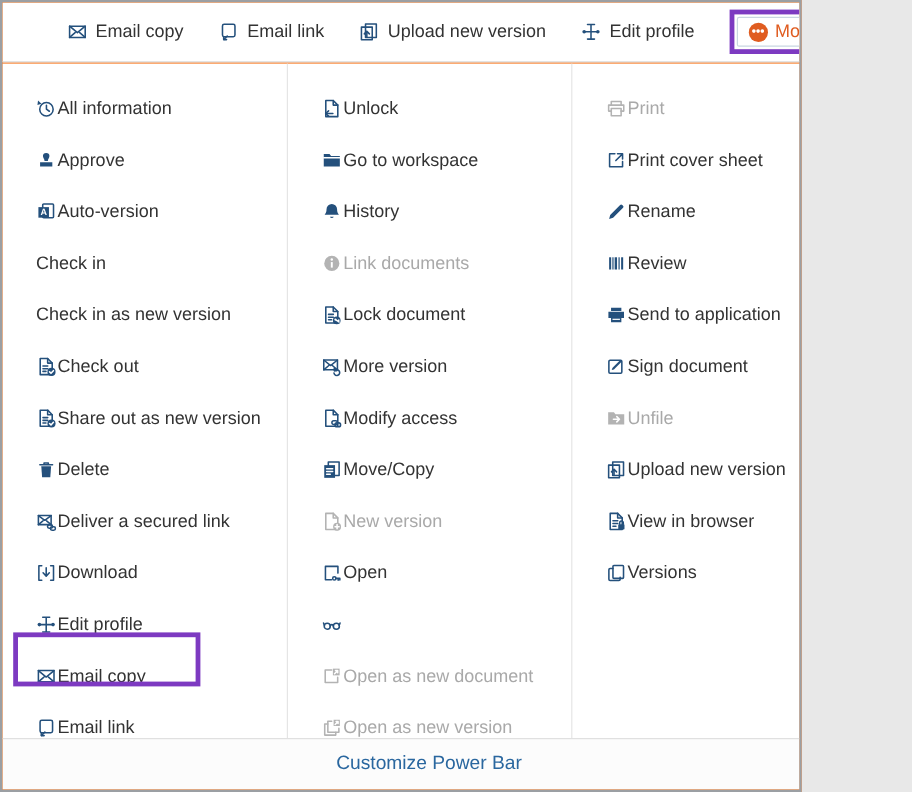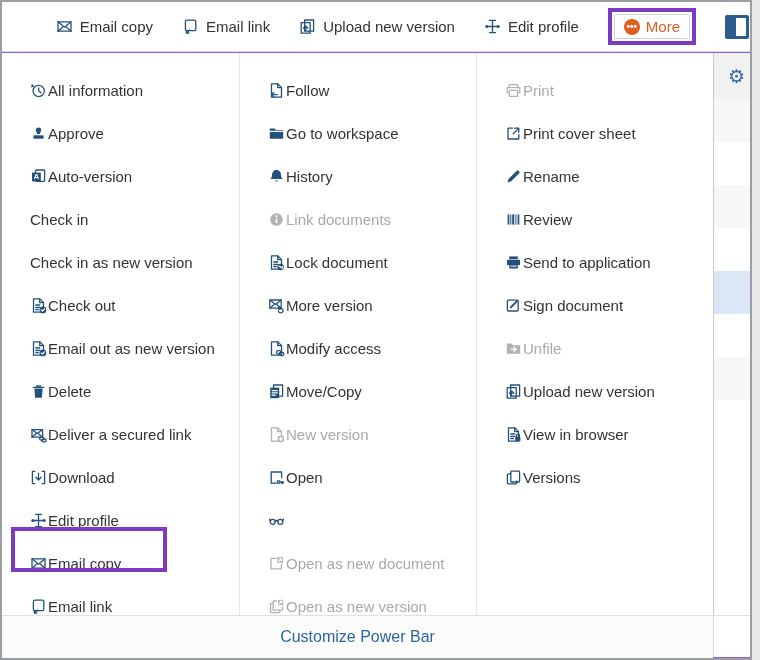--- a/index.html
+++ b/index.html
@@ -1,17 +1,17 @@
 <!DOCTYPE html>
 <html><head>
 <meta charset="utf-8">
 <style>
   html,body{margin:0;padding:0;background:#e8e8e8}
-  .frame{position:relative;width:752px;height:660px;box-sizing:border-box;border:2px solid #9b9fa3;
-         background:#8b5cf6;font-family:"Liberation Sans",sans-serif;overflow:hidden;
+  .frame{position:relative;width:668px;height:660px;box-sizing:border-box;border:2px solid #9b9fa3;
+         background:#f97316;font-family:"Liberation Sans",sans-serif;overflow:hidden;
          --purple:#7d3ac1;--orange:#e05c20;--navy:#24507c;--blue:#2a679f}
   
   .toolbar{position:absolute;left:0;top:0;width:756px;height:50px;background:#fff;
            border-bottom:1px solid #dcdcdc;display:flex;align-items:center;justify-content:flex-end;
            gap:29px;padding-right:9px;box-sizing:border-box}
   .tb-item{display:flex;align-items:center;gap:7px;color:#333;font-size:15px;cursor:pointer;white-space:nowrap}
   .ic{display:inline-flex;width:17px;height:17px;color:var(--navy);flex:0 0 17px}
   .ic svg{width:17px;height:17px}
   .ic svg *{stroke:currentColor;fill:none;stroke-width:1.3;stroke-linecap:round;stroke-linejoin:round}
   .ic svg .f{fill:currentColor;stroke:none}
@@ -174,21 +174,21 @@
         <div class="mi">
           <span class="ic">
             <svg viewBox="0 0 17 17" aria-hidden="true">
               <path d="M3.5 1.8h6.2L13.5 5.6v9.6h-10z"></path>
               <path d="M9.7 1.8v3.8h3.8"></path>
               <path d="M5.8 8h4M5.8 10.3h4M5.8 12.5h2.5"></path>
               <circle class="f" cx="12.9" cy="12.9" r="3.4"></circle>
               <path class="w" d="M11.3 12.9l1.2 1.2 2-2.2"></path>
             </svg>
           </span>
-          <span class="mi-label">Email out as new version</span>
+          <span class="mi-label">Share out as new version</span>
         </div>
         <div class="mi">
           <span class="ic">
             <svg viewBox="0 0 17 17" aria-hidden="true">
               <path d="M3.2 4.3h10.6M6.7 4.3V2.9h3.6v1.4"></path>
               <path class="f" d="M4.4 5.6h8.2l-.7 9.2H5.1z"></path>
             </svg>
           </span>
           <span class="mi-label">Delete</span>
         </div>
@@ -247,21 +247,21 @@
     <div class="col" id="col1">
         <div class="mi">
           <span class="ic">
             <svg viewBox="0 0 17 17" aria-hidden="true">
               <path d="M3.5 1.8h6.2L13.5 5.6v9.6h-10z"></path>
               <path d="M9.7 1.8v3.8h3.8"></path>
               <path d="M9.4 12.6H3.6"></path>
               <path d="M5.8 10.4 3.4 12.6l2.4 2.2"></path>
             </svg>
           </span>
-          <span class="mi-label">Follow</span>
+          <span class="mi-label">Unlock</span>
         </div>
         <div class="mi">
           <span class="ic">
             <svg viewBox="0 0 17 17" aria-hidden="true">
               <path class="f" d="M1.8 3.4h4.8l1.3 1.7h7.3v8.7H1.8z"></path>
               <path class="w" d="M1.8 6.4h13.4" stroke-width="1"></path>
             </svg>
           </span>
           <span class="mi-label">Go to workspace</span>
         </div>

